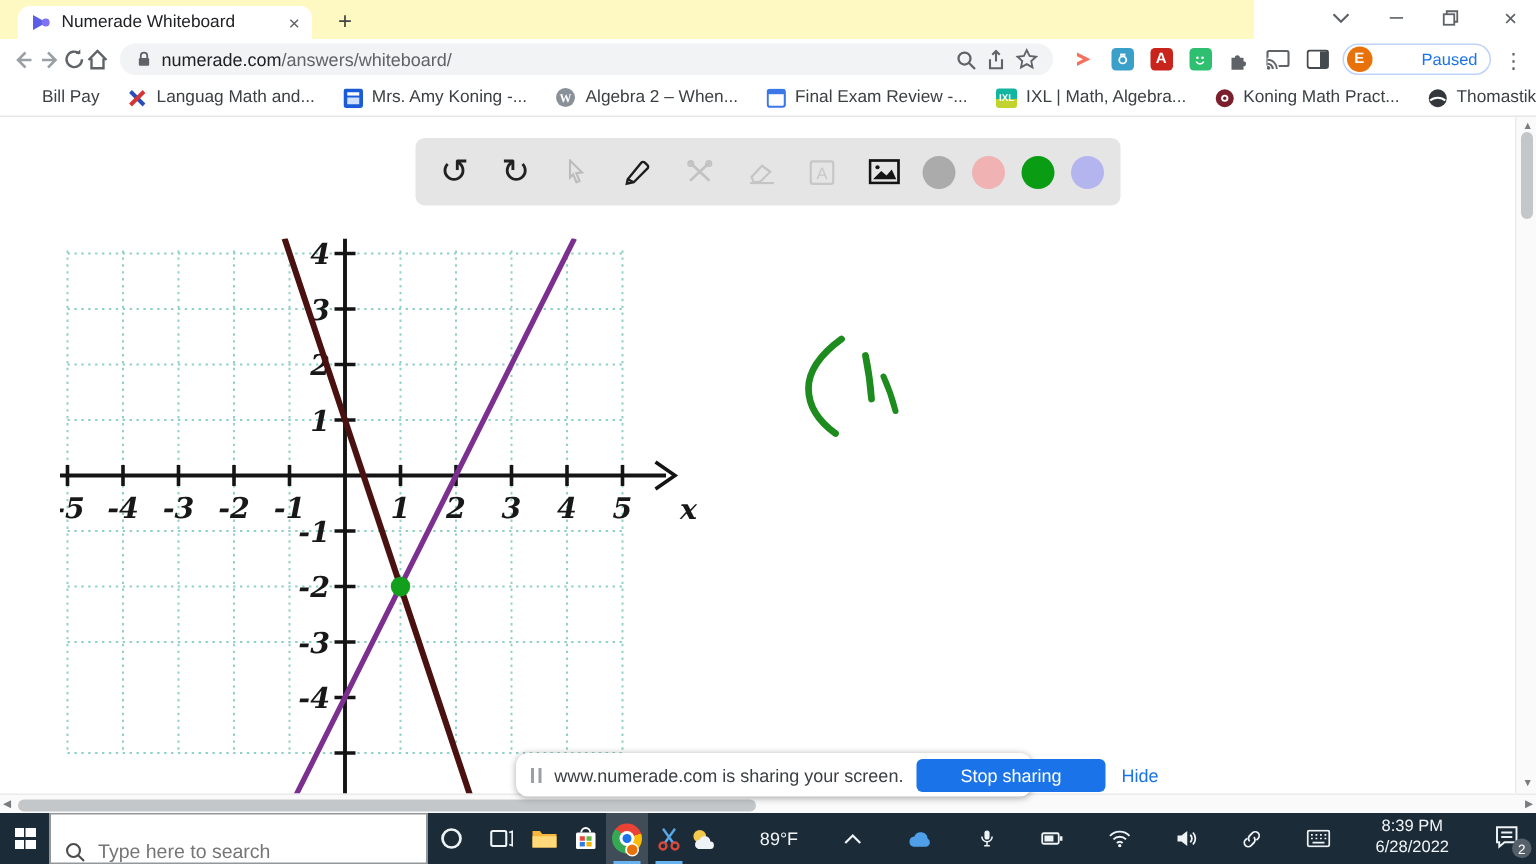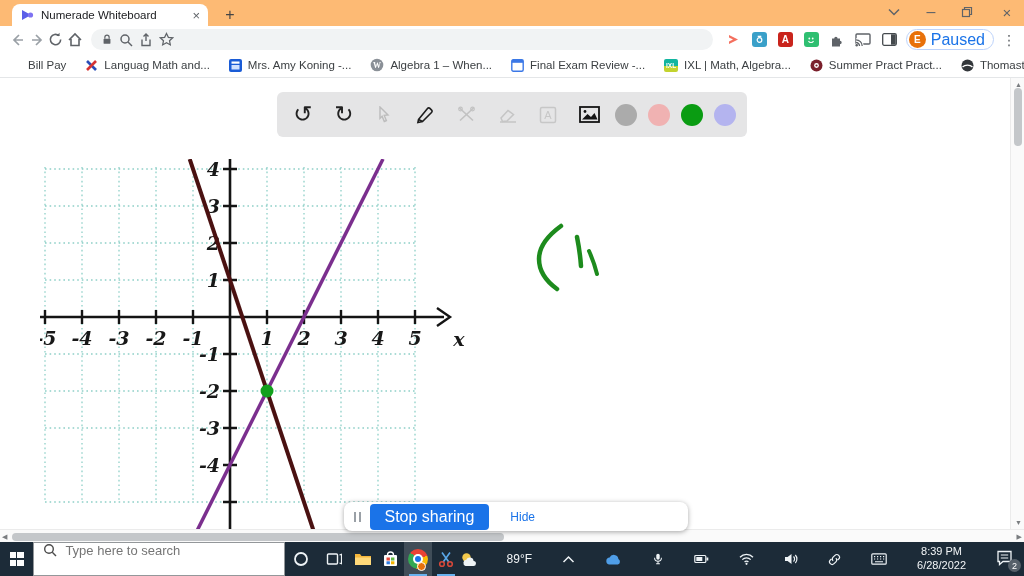--- a/index.html
+++ b/index.html
@@ -1,20 +1,20 @@
 <!DOCTYPE html>
 <html><head>
 <meta charset="utf-8">
 <style>
   * { margin:0; padding:0; box-sizing:border-box; }
   body { width:1024px; height:576px; overflow:hidden; font-family:"Liberation Sans",sans-serif; background:#fff; position:relative; }
   .abs { position:absolute; }
 
   
-  .tabstrip { left:0; top:0; width:1024px; height:26px; background:#fdba74; }
+  .tabstrip { left:0; top:0; width:836px; height:26px; background:#fef9c3; }
   .tab { left:12px; top:4px; width:196px; height:22px; background:#fff; border-radius:8px 8px 0 0;
          display:flex; align-items:center; padding:0 8px; gap:7px; }
   .tab-title { font-size:11.5px; color:#202124; flex:1; white-space:nowrap; overflow:hidden; }
   .tab-close { font-size:13px; color:#5f6368; cursor:default; }
   .newtab { left:218px; top:4px; width:24px; height:22px; display:flex; align-items:center; justify-content:center;
             font-size:16px; color:#444; }
   .wctrl { top:0; height:24px; width:34px; display:flex; align-items:center; justify-content:center; color:#5f6368; }
 
   
   .navbar { left:0; top:26px; width:1024px; height:27px; background:#fff; display:flex; align-items:center; padding:0 8px; }
@@ -23,21 +23,21 @@
              display:flex; align-items:center; padding:0 10px; gap:6px; }
   .url { font-size:12px; color:#202124; flex:1; white-space:nowrap; overflow:hidden; }
   .url .path { color:#5f6368; }
   .extrow { display:flex; align-items:center; gap:9px; margin-left:6px; }
   .extic { width:17px; height:17px; display:flex; align-items:center; justify-content:center; }
   .badge-sq { width:15px; height:15px; border-radius:3px; display:flex; align-items:center; justify-content:center; }
   .profile { margin-left:8px; height:21px; border:1.5px solid #bdd3fb; border-radius:11px; display:flex; align-items:center;
              padding:1px 8px 1px 2px; gap:5px; }
   .avatar { width:17px; height:17px; border-radius:50%; background:#e8710a; color:#fff; font-size:10px; font-weight:bold;
             display:flex; align-items:center; justify-content:center; }
-  .paused { font-size:16px; color:#1a73e8; }
+  .paused { font-size:11px; color:#1a73e8;margin-left:28px; }
   .kebab { margin-left:8px; font-size:14px; color:#5f6368; letter-spacing:0; }
 
   
   .bookbar { left:0; top:53px; width:1024px; height:25px; background:#fff; border-bottom:1px solid #e4e6e8;
              display:flex; align-items:center; padding:0 28px 0 28px; gap:19px; }
   .bm { display:flex; align-items:center; gap:6px; white-space:nowrap; }
   .bm-label { font-size:11.5px; color:#3c4043; }
   .ixl-ic { width:14px; height:13px; border-radius:2px; background:linear-gradient(180deg,#12b5a0 55%,#c6d station 55%);
             background:linear-gradient(180deg,#12b5a0 55%,#c3d32e 55%); color:#fff; font-size:6.5px; font-weight:bold;
             display:flex; align-items:center; justify-content:center; }
@@ -52,36 +52,36 @@
   .graph { left:40px; top:159px; z-index:1; }
   .glabel { font:italic bold 19px "DejaVu Serif",serif; fill:#181818; }
   .hand { left:524px; top:214px; z-index:1; }
 
   
   .toast { left:344px; top:502px; width:344px; height:29px; background:#fff; border-radius:8px; z-index:6;
            box-shadow:0 1px 5px rgba(0,0,0,.35); display:flex; align-items:center; padding:0 10px; gap:9px; }
   .pausebars { display:flex; gap:2.5px; }
   .pausebars i { width:2px; height:10px; background:#9aa0a6; }
   .toast-msg { font-size:12px; color:#3c4043; white-space:nowrap; }
-  .stopbtn { background:#1a73e8; color:#fff; font-size:16px; border:none; border-radius:4px; padding:4px 15px; white-space:nowrap; }
-  .hidebtn { color:#1a73e8; font-size:12px; margin-left:12px; }
+  .stopbtn { background:#1a73e8; color:#fff; font-size:12px; border:none; border-radius:4px; padding:4px 29px; white-space:nowrap; }
+  .hidebtn { color:#1a73e8; font-size:12px; margin-left:2px; }
 
   
   .vsb { left:1010px; top:78px; width:14px; height:451px; background:#fafafa; border-left:1px solid #ebebeb; z-index:4; }
   .vsb .thumb { position:absolute; left:3px; top:10px; width:8px; height:58px; background:#c4c7ca; border-radius:4px; }
   .hsb { left:0; top:529px; width:1024px; height:13px; background:#fafafa; border-top:1px solid #ebebeb; z-index:5; }
   .hsb .thumb { position:absolute; left:12px; top:2.5px; width:492px; height:8px; background:#c4c7ca; border-radius:4px; }
   .sb-ar { position:absolute; color:#7a7d80; font-size:7px; line-height:1; }
 
   
   .taskbar { left:0; top:542px; width:1024px; height:34px; background:#1c2b38; display:flex; align-items:center; z-index:10; }
   .tb-start { width:46px; height:34px; display:flex; align-items:center; justify-content:center; }
   .winlogo { width:14px; height:14px; display:grid; grid-template-columns:6.4px 6.4px; grid-template-rows:6.4px 6.4px; gap:1.2px; }
   .winlogo i { background:#fdfdfd; }
-  .tb-search { width:258px; height:34px; background:#fff; border:1px solid #93979a; display:flex; align-items:flex-start; padding:0 9px; gap:8px; }
+  .tb-search { width:258px; height:34px; background:#fff; border:1px solid #93979a; display:flex; align-items:flex-end; padding:0 9px; gap:8px; }
   .tb-search input { border:none; outline:none; font-size:13px; color:#444; width:210px; font-family:"Liberation Sans",sans-serif; background:transparent; }
   .tb-ic { width:44px; height:34px; display:flex; align-items:center; justify-content:center; position:relative; }
   .tb-app { width:38px; height:34px; display:flex; align-items:center; justify-content:center; position:relative; }
   .tb-app.active { background:rgba(255,255,255,.16); }
   .tb-app.open::after { content:""; position:absolute; left:5px; right:5px; bottom:0; height:2px; background:#68b2ef; }
   .chrome-logo { width:20px; height:20px; border-radius:50%;
                  background:conic-gradient(from -50deg,#ea4335 0 33.3%,#fbbc05 0 66.6%,#34a853 0); position:relative; }
   .chrome-logo .cw { position:absolute; left:5px; top:5px; width:10px; height:10px; border-radius:50%; background:#fff; }
   .chrome-logo .cb { position:absolute; left:6.7px; top:6.7px; width:6.6px; height:6.6px; border-radius:50%; background:#1a73e8; }
   .chrome-badge { position:absolute; right:6px; bottom:5px; width:9px; height:9px; border-radius:50%; background:#e8710a; border:1px solid #fff; }
@@ -140,20 +140,21 @@
   <span class="navicn">
     <svg width="16" height="16" viewBox="0 0 16 16">
         <path d="M2 8 L8 2 l6 6 M4 7 v6.5 h8 V7" stroke="#5f6368" stroke-width="1.6" fill="none"></path>
       </svg>
   </span>
   <div class="omnibox">
     <svg width="12" height="13" viewBox="0 0 14 14">
       <rect x="3" y="6" width="8" height="6" rx="1" fill="#5f6368"></rect>
       <path d="M4.5 6 V4.3 a2.5 2.5 0 0 1 5 0 V6" stroke="#5f6368" stroke-width="1.4" fill="none"></path>
     </svg>
+    <span class="url"><span>numerade.com</span><span class="path">/answers/whiteboard/</span></span>
     <svg width="14" height="14" viewBox="0 0 14 14">
       <circle cx="6" cy="6" r="4" stroke="#5f6368" stroke-width="1.5" fill="none"></circle>
         <path d="M9 9 L13 13" stroke="#5f6368" stroke-width="1.5"></path>
     </svg>
     <svg width="14" height="14" viewBox="0 0 14 14">
       <path d="M7 8 V1.5 M4.5 3.5 L7 1 l2.5 2.5" stroke="#5f6368" stroke-width="1.4" fill="none"></path>
       <path d="M3 6.5 v6 h8 v-6" stroke="#5f6368" stroke-width="1.4" fill="none"></path>
     </svg>
     <svg width="15" height="15" viewBox="0 0 16 16">
       <path d="M8 1.5 l2 4.2 4.6.5 -3.4 3.1 .9 4.5 L8 11.5 3.9 13.8 l.9-4.5 L1.4 6.2 6 5.7 z" stroke="#5f6368" stroke-width="1.3" fill="none"></path>
@@ -230,40 +231,40 @@
         <rect x="2.5" y="2.5" width="8" height="2.2" fill="#fff"></rect>
         <rect x="2.5" y="6" width="8" height="4.5" fill="#cfe0ff"></rect>
       </svg>
     <span class="bm-label">Mrs. Amy Koning -...</span>
   </span>
   <span class="bm">
     <svg width="14" height="14" viewBox="0 0 14 14">
         <circle cx="7" cy="7" r="6.3" fill="#8a9097"></circle>
         <text x="7" y="10" font-size="8" font-weight="bold" fill="#fff" text-anchor="middle" font-family="Liberation Serif,serif">W</text>
       </svg>
-    <span class="bm-label">Algebra 1 – When...</span>
+    <span class="bm-label">Algebra 2 – When...</span>
   </span>
   <span class="bm">
     <svg width="13" height="13" viewBox="0 0 13 13">
         <rect x="0.8" y="0.8" width="11.4" height="11.4" rx="1.5" stroke="#3b78e7" stroke-width="1.4" fill="#fff"></rect>
         <rect x="0.8" y="0.8" width="11.4" height="3" fill="#3b78e7"></rect>
       </svg>
     <span class="bm-label">Final Exam Review -...</span>
   </span>
   <span class="bm">
     <span class="ixl-ic">IXL</span>
     <span class="bm-label">IXL | Math, Algebra...</span>
   </span>
   <span class="bm">
     <svg width="13" height="13" viewBox="0 0 13 13">
         <circle cx="6.5" cy="6.5" r="6" fill="#7a1f2b"></circle>
         <circle cx="6.5" cy="6.5" r="2.4" fill="#fff"></circle>
         <circle cx="6.5" cy="6.5" r="1.1" fill="#7a1f2b"></circle>
       </svg>
-    <span class="bm-label">Summer Pract Pract...</span>
+    <span class="bm-label">Koning Math Pract...</span>
   </span>
   <span class="bm">
     <svg width="13" height="13" viewBox="0 0 13 13">
         <circle cx="6.5" cy="6.5" r="6" fill="#33373b"></circle>
         <path d="M1.5 8 C4 5.5 9 5.5 11.5 8" stroke="#fff" stroke-width="1.3" fill="none"></path>
       </svg>
     <span class="bm-label">Thomastik-Infeld C...</span>
   </span>
 
 </div>
@@ -357,20 +358,21 @@
   <path d="M37 12 Q15 28 15 45 Q15 62 33 75" stroke="#1d8b1d" stroke-width="4.5" fill="none" stroke-linecap="round"></path>
   <path d="M53 23 Q56 38 57 52" stroke="#1d8b1d" stroke-width="4.5" fill="none" stroke-linecap="round"></path>
   <path d="M65 37 Q70 48 73 60" stroke="#1d8b1d" stroke-width="4" fill="none" stroke-linecap="round"></path>
 </svg>
 
 <div class="abs toast">
   <span class="pausebars">
       <i></i>
       <i></i>
     </span>
+  <span class="toast-msg">www.numerade.com is sharing your screen.</span>
   <button class="stopbtn">Stop sharing</button>
   <span class="hidebtn">Hide</span>
 </div>
 
 <div class="abs vsb">
   <span class="sb-ar" style="left:4px;top:3px;">▲</span>
   <div class="thumb"></div>
   <span class="sb-ar" style="left:4px;bottom:3px;">▼</span>
 </div>
 <div class="abs hsb">

